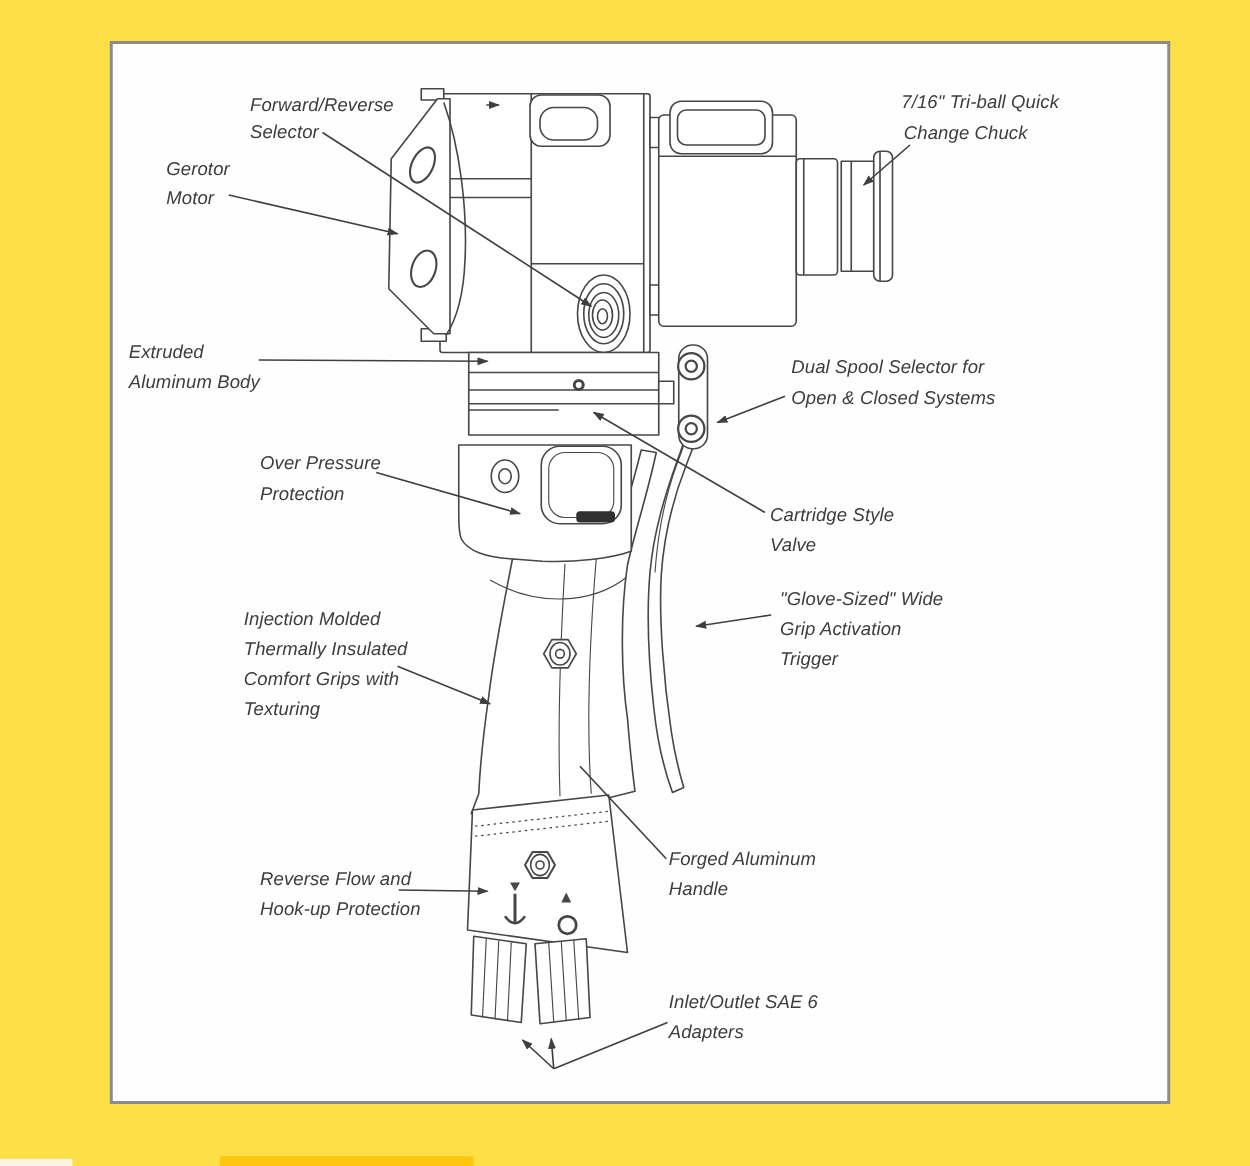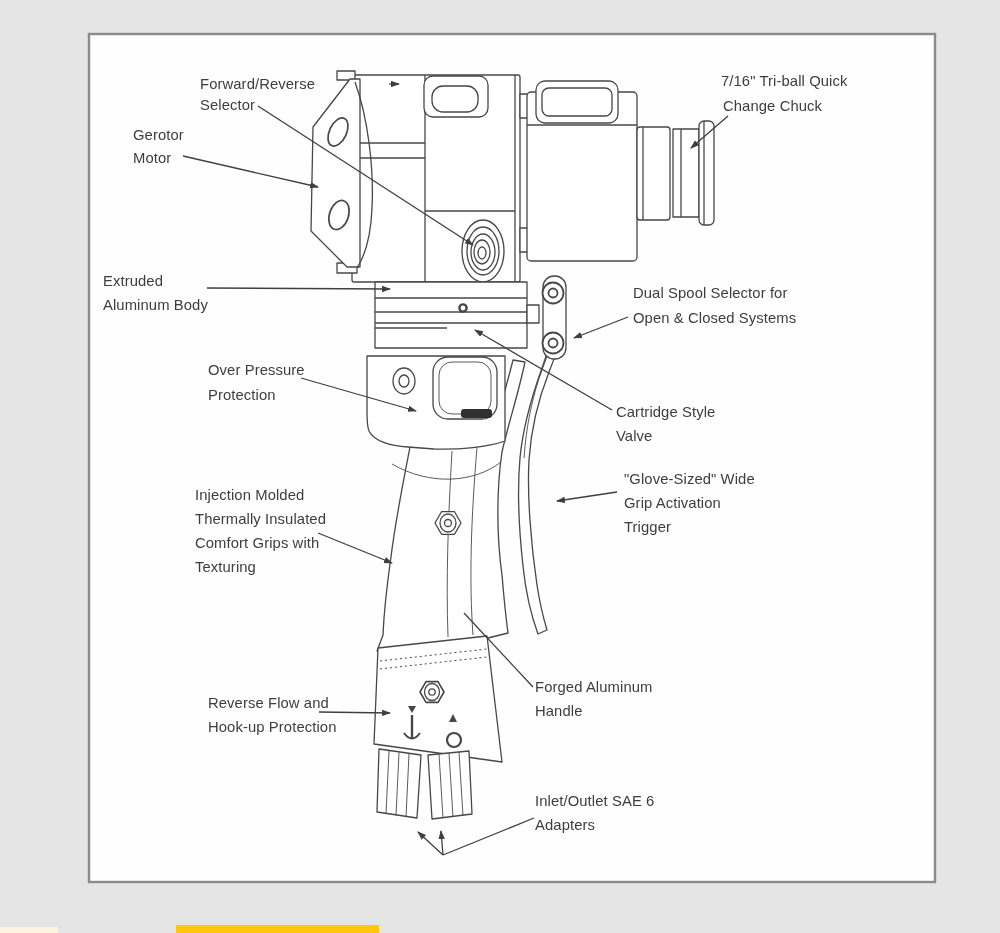--- a/index.html
+++ b/index.html
@@ -1,22 +1,23 @@
 <!DOCTYPE html>
 <html><head>
 <meta charset="utf-8">
 <style>
   html, body { margin: 0; padding: 0; }
   .page {
     position: relative;
     width: 1000px;
     height: 933px;
-    background: #e5e5e5;
+    background: #fde047;
     overflow: hidden;
     font-family: "Liberation Sans", sans-serif;
+    font-style: italic;
   }
   .diagram-svg {
     position: absolute;
     left: 0; top: 0;
     width: 1000px; height: 933px;
     filter: blur(0.3px);
   }
   .lbl {
     font-family: "Liberation Sans", sans-serif;
     font-size: 14.8px;

